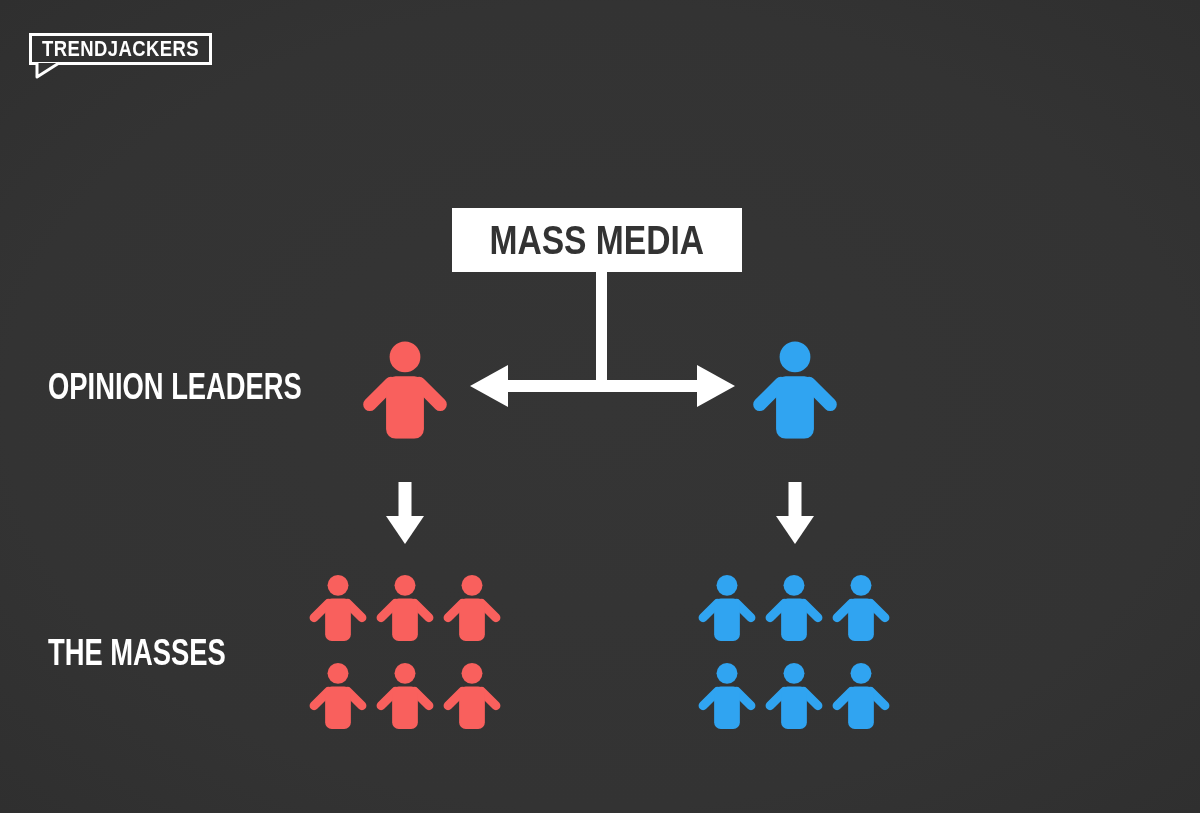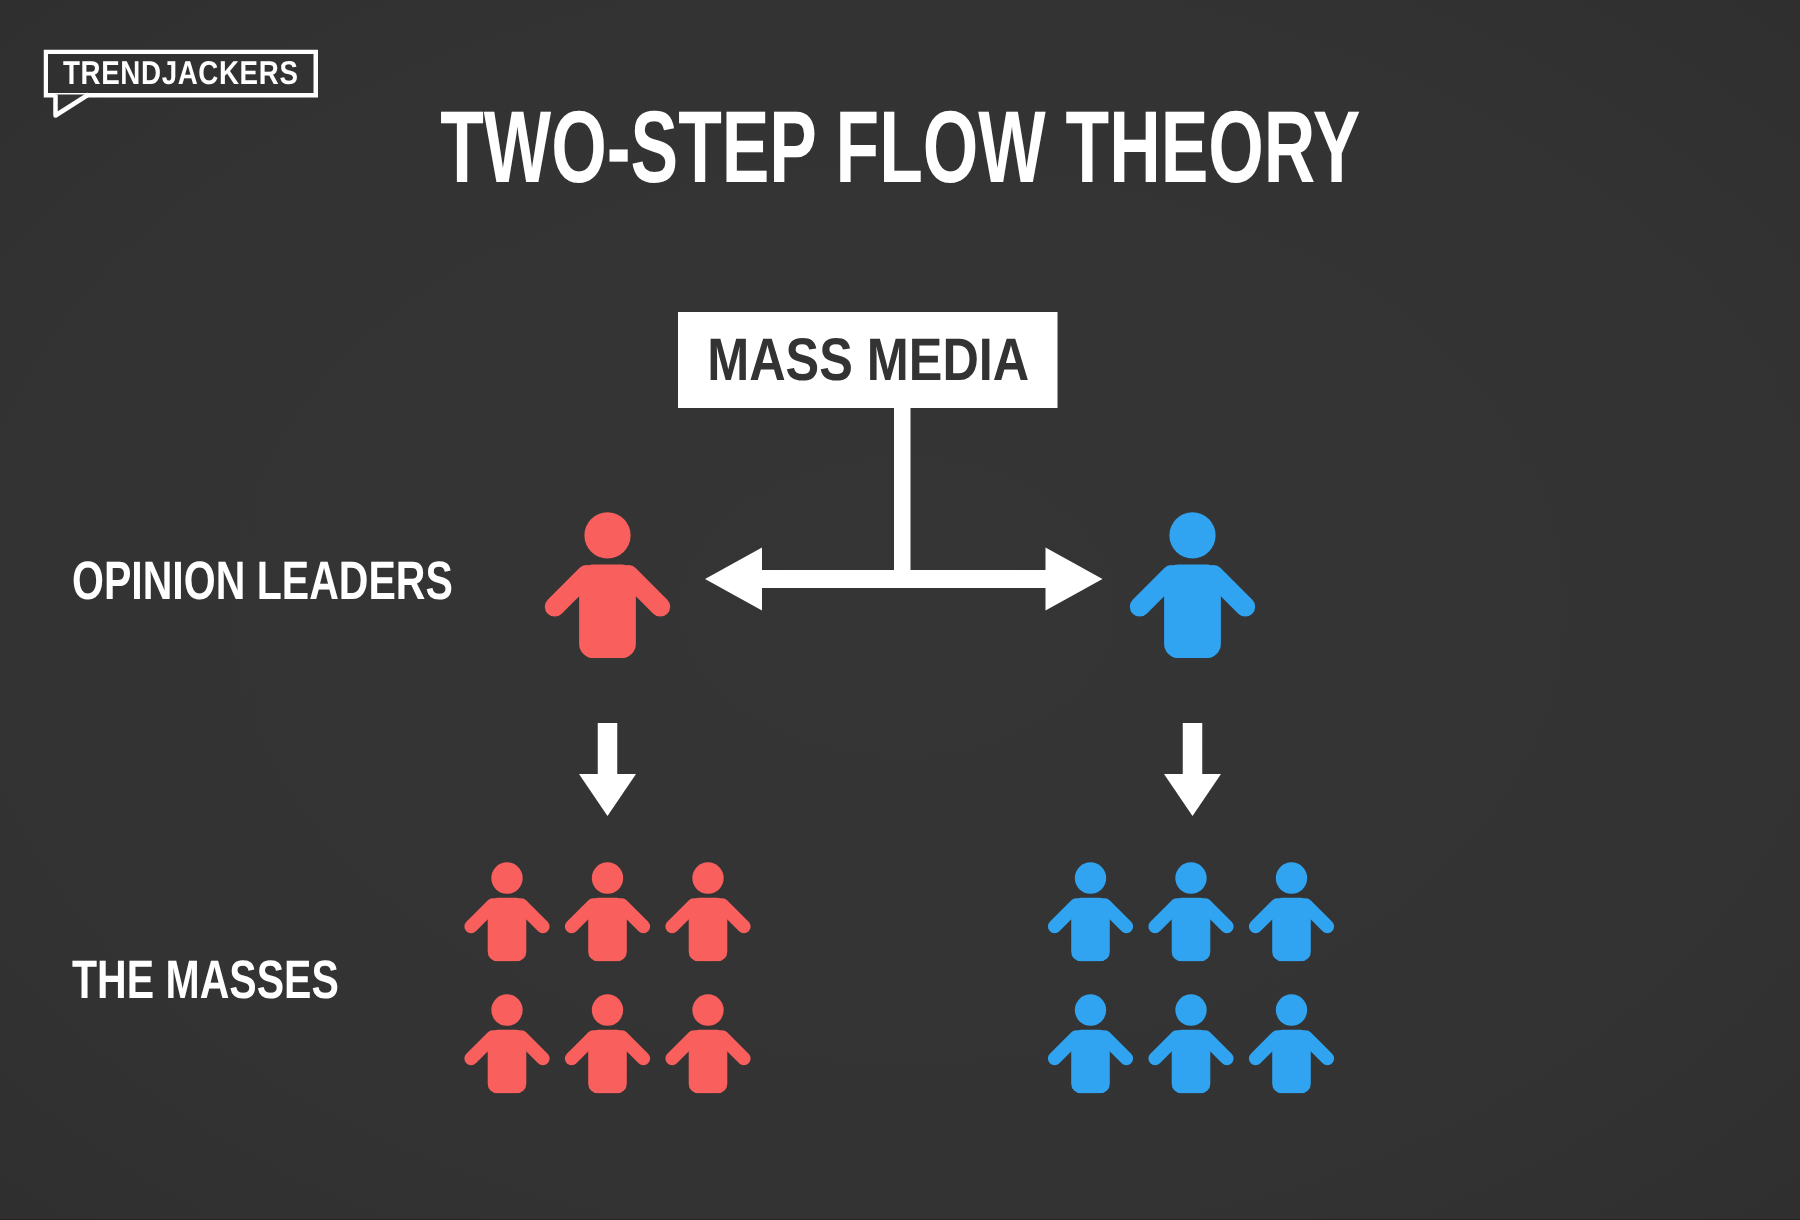--- a/index.html
+++ b/index.html
@@ -37,21 +37,21 @@
   
   .title {
     position: absolute; left: 0; right: 0; top: 64px;
     text-align: center; color: var(--text-light);
     font-size: 68px; font-weight: 700; line-height: 1; white-space: nowrap;
   }
   .title > span { display: inline-block; transform: scaleX(0.70); transform-origin: center; }
 
   
   .mass-media {
-    position: absolute; left: 452px; top: 208px; width: 253px; height: 64px;
+    position: absolute; left: 452px; top: 208px; width: 290px; height: 64px;
     background: var(--text-light); color: var(--text-dark);
     display: flex; align-items: center; justify-content: center;
     font-size: 40px; font-weight: 700; line-height: 1; white-space: nowrap;
   }
   .mass-media > span { display: inline-block; transform: scaleX(0.84); transform-origin: center; }
 
   
   .row-label {
     position: absolute; left: 48px; color: var(--text-light);
     font-size: 36px; font-weight: 700; line-height: 36px; white-space: nowrap;
@@ -97,21 +97,20 @@
 <div id="canvas">
 
   <div class="logo">
     <svg class="logo-frame" width="186" height="46" viewBox="0 0 186 46">
       <rect x="1.5" y="1.5" width="180" height="29" fill="none" stroke="var(--text-light)" stroke-width="3"></rect>
       <path d="M8 30 L8 44 L30 30" fill="var(--background)" stroke="var(--text-light)" stroke-width="3" stroke-linejoin="round"></path>
     </svg>
     <span class="logo-text">TRENDJACKERS</span>
   </div>
 
-  <h1 class="title"><span>TWO-STEP FLOW THEORY</span></h1>
 
   <div class="mass-media">
     <span>MASS MEDIA</span>
   </div>
 
   <svg class="split-arrow" width="285" height="140" viewBox="0 0 285 140">
     <rect x="136" y="0" width="11" height="118" fill="var(--arrow)"></rect>
     <rect x="40" y="108" width="205" height="12" fill="var(--arrow)"></rect>
     <polygon points="10,114 48,93 48,135" fill="var(--arrow)"></polygon>
     <polygon points="275,114 237,93 237,135" fill="var(--arrow)"></polygon>

